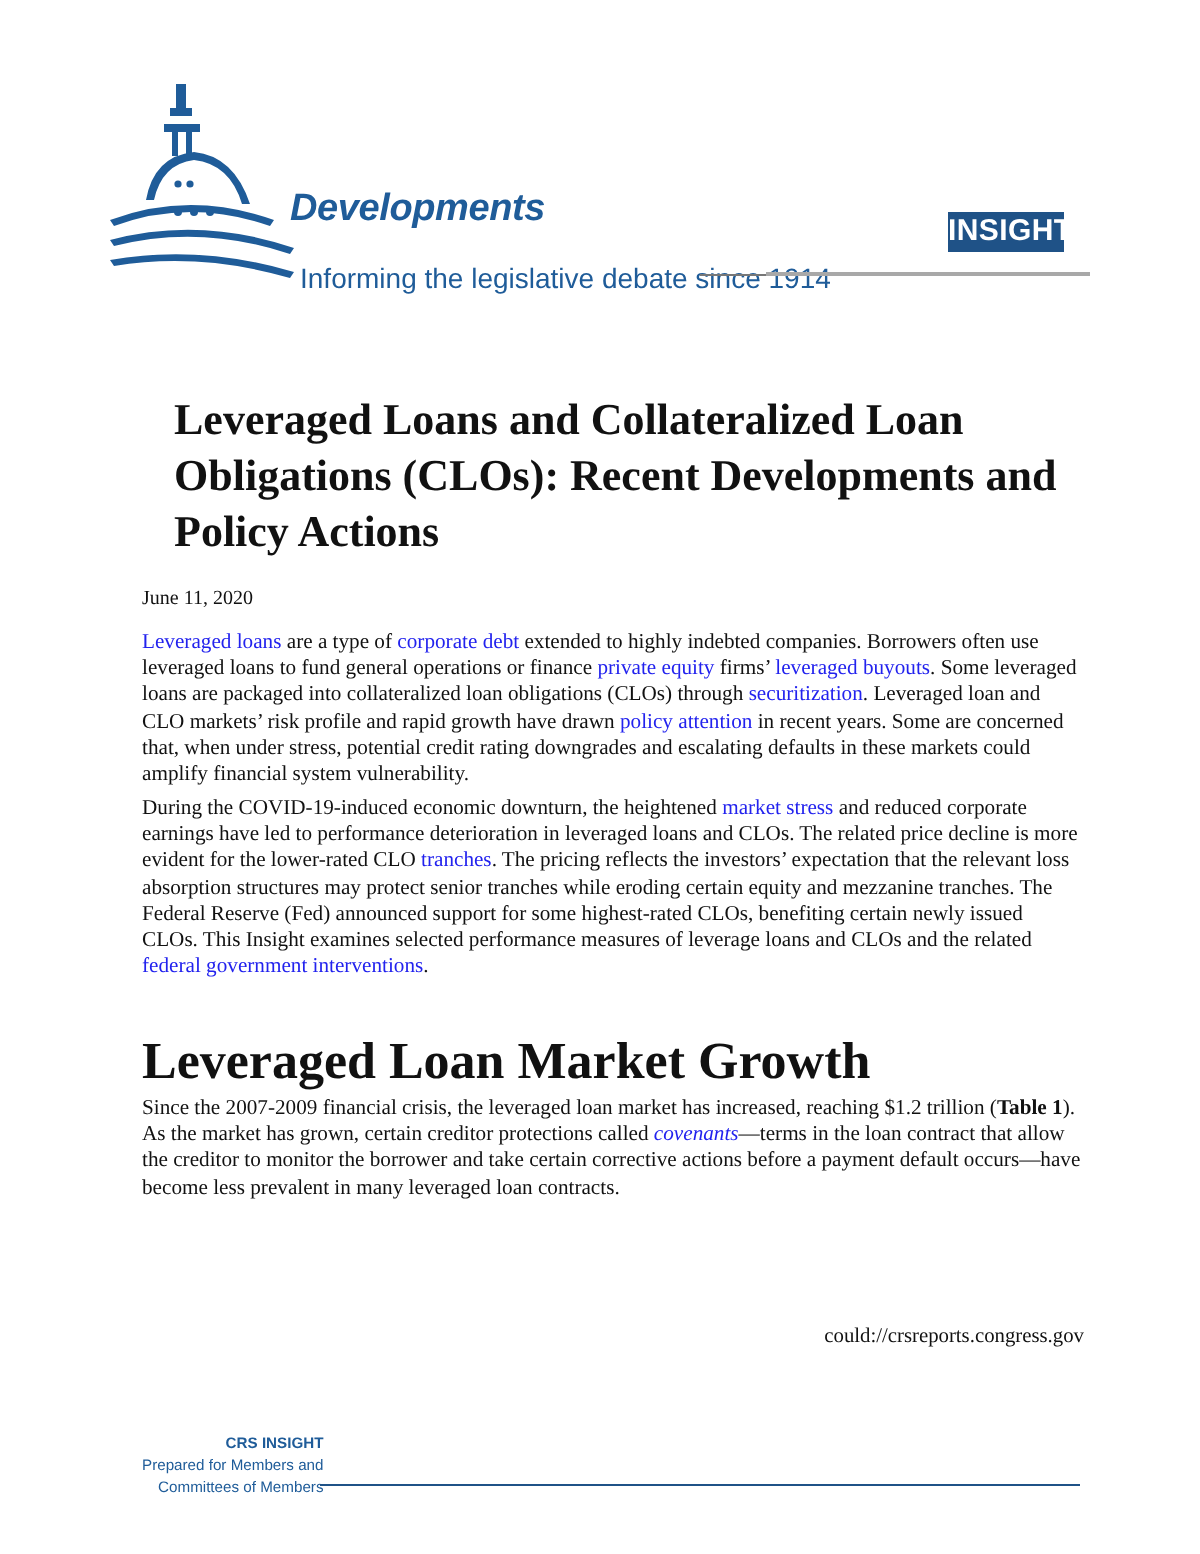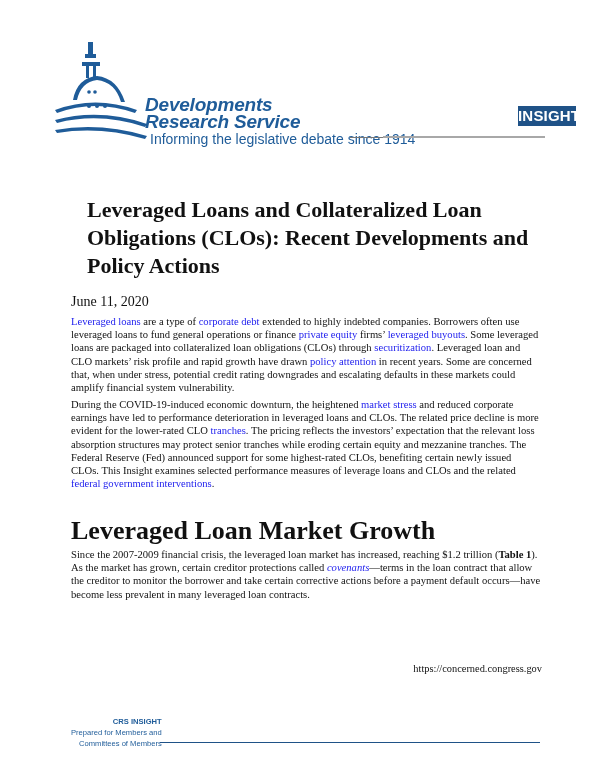--- a/index.html
+++ b/index.html
@@ -4,24 +4,24 @@
 <style>
   html, body { margin:0; padding:0; background:#fff; }
   body { width:600px; height:777px; position:relative; overflow:hidden; font-family:"Liberation Serif", serif; color:#111; }
   .logo { position:absolute; left:55px; top:40px; width:330px; height:100px; }
   .logo svg { position:absolute; left:0; top:0; }
   .logo-line1, .logo-line2 { position:absolute; left:90px; font-family:"Liberation Sans", sans-serif; font-weight:bold; font-style:italic; color:#1f5c99; font-size:19px; letter-spacing:-0.2px; line-height:1; }
   .logo-line1 { top:55px; }
   .logo-line2 { top:72px; }
   .logo-tag { position:absolute; left:95px; top:91px; font-family:"Liberation Sans", sans-serif; font-size:14px; color:#1f5c99; white-space:nowrap; }
   .logo-tag-rule { position:absolute; left:295px; top:97px; width:38px; height:1px; background:#777; }
-  .insight-badge { position:absolute; left:474px; top:106px; width:58px; height:20px; background:#1f5287; color:#fff; font-family:"Liberation Sans", sans-serif; font-weight:bold; font-size:15px; line-height:20px; text-align:center; letter-spacing:0.2px;margin-left:44px; }
+  .insight-badge { position:absolute; left:474px; top:106px; width:58px; height:20px; background:#1f5287; color:#fff; font-family:"Liberation Sans", sans-serif; font-weight:bold; font-size:15px; line-height:20px; text-align:center; letter-spacing:0.2px; }
   .header-rule { position:absolute; left:383px; top:136px; width:162px; height:2px; background:#a8a8a8; }
   .title { position:absolute; left:71px; top:180px; width:470px; font-weight:bold; font-size:22px; line-height:28px; margin:16px; }
-  .date { position:absolute; left:71px; top:294px; font-size:14px; }
+  .date { position:absolute; left:71px; top:294px; font-size:10px; }
   .para { position:absolute; left:71px; width:470px; font-size:10.6px; line-height:13.2px; margin:0; }
   .p1 { top:315px; }
   .p2 { top:398px; }
   .p3 { top:548px; }
   a.link { color:#2222ee; text-decoration:none;margin-top:36px; }
   .section-heading { position:absolute; left:71px; top:516px; font-weight:bold; font-size:26px; margin:0; }
   .footer-right { position:absolute; right:58px; top:660px; text-align:right; font-size:10.4px; line-height:17px; }
   .footer-right .org { font-weight:bold; }
   .footer-left { position:absolute; left:71px; top:716px; font-family:"Liberation Sans", sans-serif; font-size:7.6px; line-height:11px; color:#1f5c99;text-align:right; }
   .footer-left .crs { font-weight:bold; }
@@ -43,42 +43,41 @@
         <circle cx="40" cy="52" r="1.8"></circle>
       <circle cx="34" cy="66" r="2"></circle>
         <circle cx="42" cy="66" r="2"></circle>
         <circle cx="50" cy="66" r="2"></circle>
       <path d="M0 70 Q40 55 82 70 L80 73 Q40 59 2 73 Z"></path>
       <path d="M0 80 Q45 68 92 84 L90 87 Q45 72 2 83 Z"></path>
       <path d="M0 90 Q45 82 92 96 L90 99 Q45 86 2 93 Z"></path>
     </g>
   </svg>
   <div class="logo-line1">Developments</div>
-  <div class="logo-line2">Research Service</div>
   <div class="logo-tag">Informing the legislative debate since 1914</div>
   <div class="logo-tag-rule"></div>
 </div>
 
 <div class="insight-badge">INSIGHT</div>
 <div class="header-rule"></div>
 
 <h1 class="title">Leveraged Loans and Collateralized Loan Obligations (CLOs): Recent Developments and Policy Actions</h1>
 
 <div class="date">June 11, 2020</div>
 
 <p class="para p1"><a class="link">Leveraged loans</a><span> are a type of </span><a class="link">corporate debt</a><span> extended to highly indebted companies. Borrowers often use leveraged loans to fund general operations or finance </span><a class="link">private equity</a><span> firms’ </span><a class="link">leveraged buyouts</a><span>. Some leveraged loans are packaged into collateralized loan obligations (CLOs) through </span><a class="link">securitization</a><span>. Leveraged loan and CLO markets’ risk profile and rapid growth have drawn </span><a class="link">policy attention</a><span> in recent years. Some are concerned that, when under stress, potential credit rating downgrades and escalating defaults in these markets could amplify financial system vulnerability.</span></p>
 
 <p class="para p2"><span>During the COVID-19-induced economic downturn, the heightened </span><a class="link">market stress</a><span> and reduced corporate earnings have led to performance deterioration in leveraged loans and CLOs. The related price decline is more evident for the lower-rated CLO </span><a class="link">tranches</a><span>. The pricing reflects the investors’ expectation that the relevant loss absorption structures may protect senior tranches while eroding certain equity and mezzanine tranches. The Federal Reserve (Fed) announced support for some highest-rated CLOs, benefiting certain newly issued CLOs. This Insight examines selected performance measures of leverage loans and CLOs and the related </span><a class="link">federal government interventions</a><span>.</span></p>
 
 <h2 class="section-heading">Leveraged Loan Market Growth</h2>
 
 <p class="para p3"><span>Since the 2007-2009 financial crisis, the leveraged loan market has increased, reaching $1.2 trillion (</span><b>Table 1</b><span>). As the market has grown, certain creditor protections called </span><a class="link" style="font-style:italic">covenants</a><span>—terms in the loan contract that allow the creditor to monitor the borrower and take certain corrective actions before a payment default occurs—have become less prevalent in many leveraged loan contracts.</span></p>
 
 <div class="footer-right">
-  <div>https://concerned.congress.gov</div>
+  <div>could://crsreports.congress.gov</div>
 </div>
 
 <div class="footer-left">
   <div class="crs">CRS INSIGHT</div>
   <div>Prepared for Members and</div>
   <div>Committees of Members</div>
 </div>
 <div class="footer-rule"></div>
 
 </body></html>

